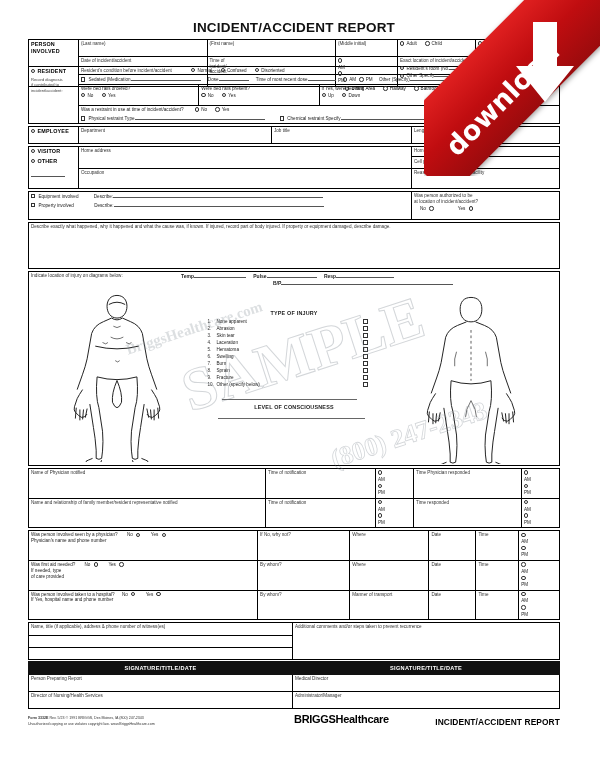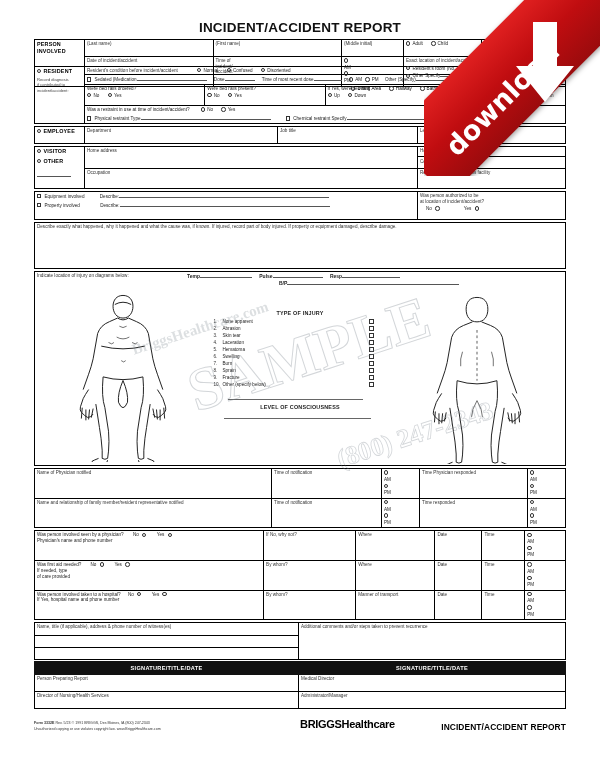--- a/index.html
+++ b/index.html
@@ -6,21 +6,21 @@
   html, body { margin:0; padding:0; }
   body {
     width:600px; height:771px;
     background:#ffffff;
     font-family:"Liberation Sans", sans-serif;
     position:relative;
     overflow:hidden;
   }
   .page { position:absolute; inset:0; background:#fff; }
   .sheet {
-    position:absolute; left:34px; top:20px; width:532px; height:718px;
+    position:absolute; left:28px; top:20px; width:532px; height:718px;
     background:#fff;
   }
   .doc-title {
     text-align:center; font-size:13.5px; font-weight:bold; letter-spacing:.2px;
     padding-bottom:4px; color:#111;
   }
   table.form { border-collapse:collapse; width:100%; table-layout:fixed; }
   .frame { border:1.6px solid #000; }
   td, th { border:0.7px solid #000; vertical-align:top; padding:1px 2px;
            font-size:4.6px; color:#222; line-height:1.25; }
@@ -510,21 +510,21 @@
      <td style="height:17px"><span class="lbl">Person Preparing Report</span></td>
      <td><span class="lbl">Medical Director</span></td>
    </tr>
    <tr>
      <td style="height:17px"><span class="lbl">Director of Nursing/Health Services</span></td>
      <td><span class="lbl">Administrator/Manager</span></td>
    </tr>
   </tbody>
       </table>
 
-  <div style="display:flex; align-items:flex-end; margin-top:5px">
+  <div style="display:flex; align-items:flex-end; ">
     <div style="flex:1">
       <div class="footer-note"><span class="bold">Form 3332E</span>
         <span>Rev. 5/23  © 1991 BRIGGS, Des Moines, IA  (800) 247-2343</span></div>
       <div class="footer-note">Unauthorized copying or use violates copyright law.  www.BriggsHealthcare.com</div>
     </div>
     <div style="width:116px; text-align:left">
       <span class="briggs">BRIGGS</span><span class="briggs hc">Healthcare</span>
     </div>
     <div style="width:150px; text-align:right" class="footer-title">INCIDENT/ACCIDENT REPORT</div>
   </div>

